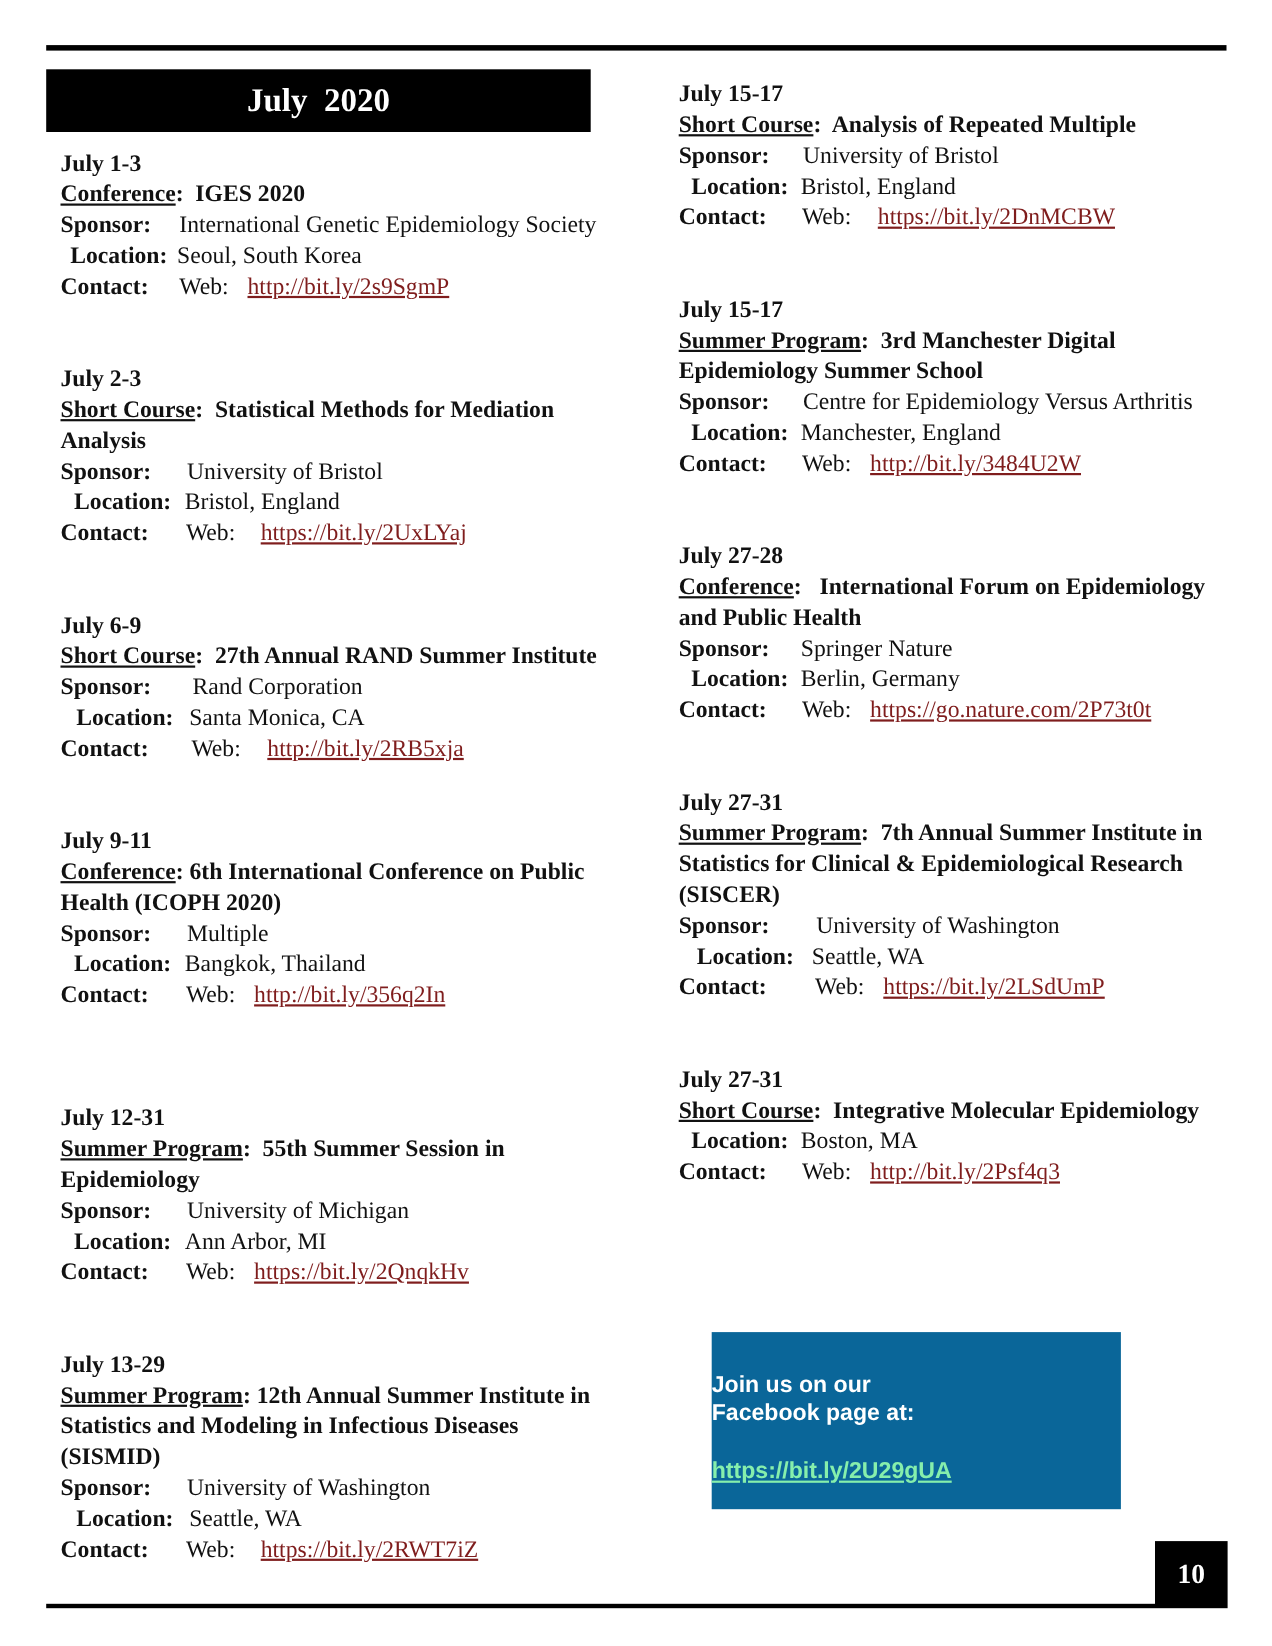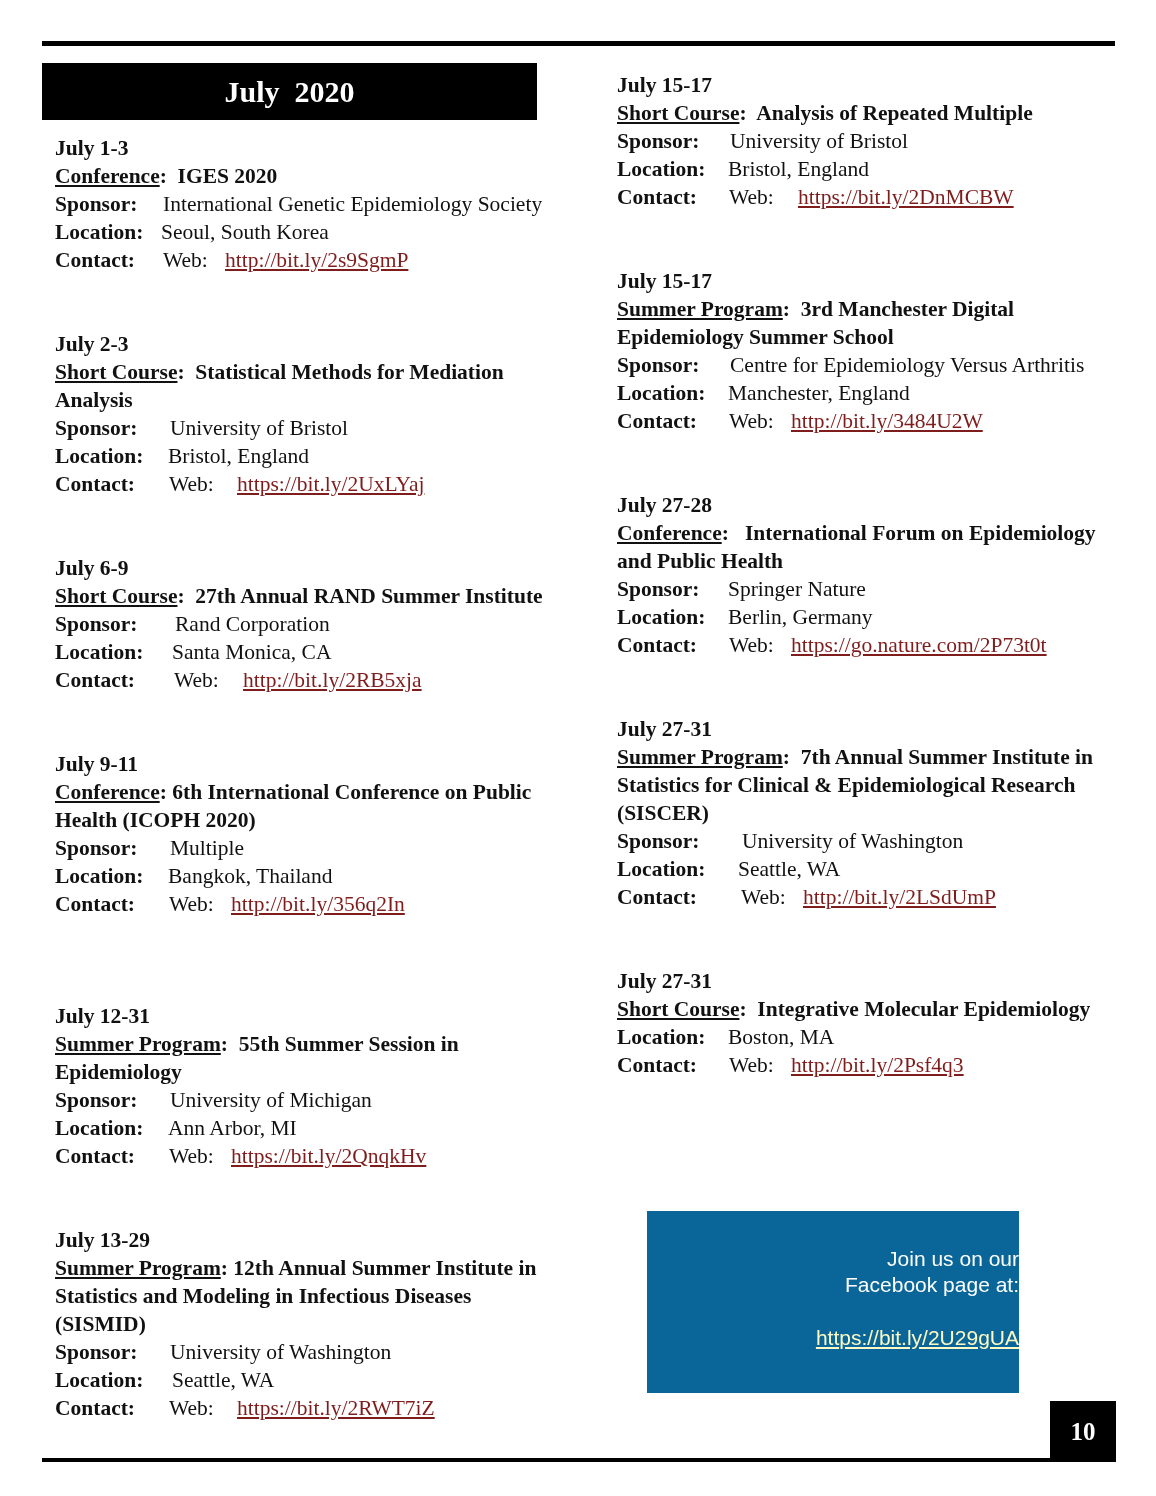--- a/index.html
+++ b/index.html
@@ -28,33 +28,33 @@
   }
   .col-left { left: 55px; top: 134px; width: 510px; }
   .col-right { left: 617px; top: 71px; width: 515px; }
   .event { margin: 0; }
   .event p { margin: 0; }
   .date { font-weight: bold; }
   .title-line { font-weight: bold; }
   .type { text-decoration: underline; font-weight: bold; }
   .label { font-weight: bold; display: inline-block; }
   .lbl-sponsor { width: 108px; }
-  .lbl-location { width: 108px; }
+  .lbl-location { width: 108px; text-align: center; }
   .lbl-contact { width: 108px; }
   .web-prefix { display: inline-block; width: 62px; }
   a.link { color: #7f1d1d; text-decoration: underline; }
   .fb-box {
-    position: absolute; left: 647px; top: 1211px; width: 372px; height: 182px;
+    position: absolute; left: 647px; top: 1211px; width: 372px; height: 161px;
     background: #0a6699; color: #fff;
-    font-family: "Liberation Sans", sans-serif; font-weight: normal;
-    text-align: right; font-size: 21px; line-height: 26px;
+    font-family: "Liberation Sans", sans-serif; font-weight: bold;
+    text-align: left; font-size: 21px; line-height: 26px;
   }
   .fb-box .fb-text { margin-top: 35px; }
   .fb-box .fb-link {
-    display: inline-block; margin-top: 27px; color: #fef9c3; text-decoration: underline;
+    display: inline-block; margin-top: 27px; color: #86efac; text-decoration: underline;
   }
   .page-num {
     position: absolute; left: 1050px; top: 1401px; width: 66px; height: 61px;
     background: #000; color: #fff;
     font-family: "Liberation Serif", serif; font-weight: bold; font-size: 25px;
     display: flex; align-items: center; justify-content: center;
   }
 </style>
 </head>
 <body>
@@ -140,21 +140,21 @@
     <p><span class="label lbl-sponsor" style="width:111px;">Sponsor:</span><span>Springer Nature</span></p>
     <p><span class="label lbl-location" style="width:111px;">Location:</span><span>Berlin, Germany</span></p>
     <p><span class="label lbl-contact" style="width:112px;">Contact:</span><span class="web-prefix" style="width:62px;">Web:</span><a class="link">https://go.nature.com/2P73t0t</a></p>
   </div>
 
   <div class="event" style="margin-bottom:56px;">
     <p class="date">July 27-31</p>
     <p class="title-line"><span class="type">Summer Program</span>:&nbsp; <span>7th Annual Summer Institute in Statistics for Clinical &amp; Epidemiological Research (SISCER)</span></p>
     <p><span class="label lbl-sponsor" style="width:125px;">Sponsor:</span><span>University of Washington</span></p>
     <p><span class="label lbl-location" style="width:121px;">Location:</span><span>Seattle, WA</span></p>
-    <p><span class="label lbl-contact" style="width:124px;">Contact:</span><span class="web-prefix" style="width:62px;">Web:</span><a class="link">http://bit.ly/2LSdUmP</a></p>
+    <p><span class="label lbl-contact" style="width:124px;">Contact:</span><span class="web-prefix" style="width:62px;">Web:</span><a class="link">https://bit.ly/2LSdUmP</a></p>
   </div>
 
   <div class="event">
     <p class="date">July 27-31</p>
     <p class="title-line"><span class="type">Short Course</span>:&nbsp; <span>Integrative Molecular Epidemiology</span></p>
     <p><span class="label lbl-location" style="width:111px;">Location:</span><span>Boston, MA</span></p>
     <p><span class="label lbl-contact" style="width:112px;">Contact:</span><span class="web-prefix" style="width:62px;">Web:</span><a class="link">http://bit.ly/2Psf4q3</a></p>
   </div>
 </div>
 

